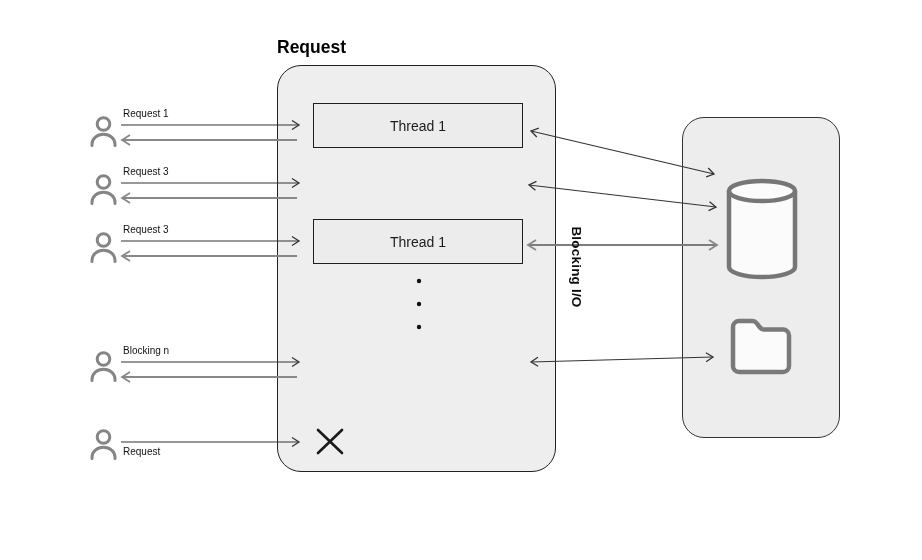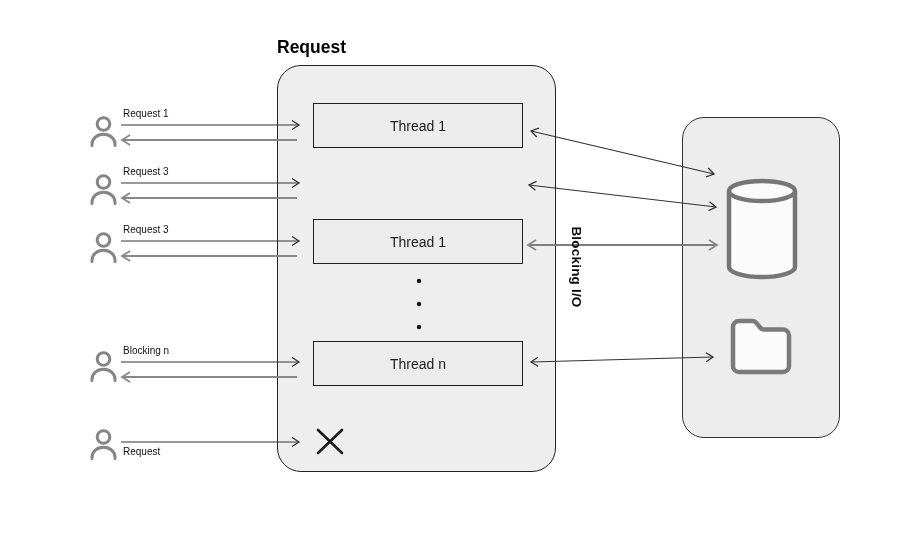--- a/index.html
+++ b/index.html
@@ -22,21 +22,20 @@
 </head>
 <body>
 
 <div class="canvas">
 
   <div class="server-box"></div>
   <div class="right-box"></div>
 
   <div class="thread" style="top:103px">Thread 1</div>
   <div class="thread" style="top:219px">Thread 1</div>
-  <div class="thread" style="top:341px">Thread n</div>
 
   <svg class="overlay" width="922" height="560" viewBox="0 0 922 560">
     <defs>
       <marker id="ad" markerUnits="userSpaceOnUse" markerWidth="12" markerHeight="12" viewBox="0 0 12 12" refX="9" refY="6" orient="auto-start-reverse">
         <path d="M2 1.5 L9 6 L2 10.5" fill="none" stroke="#333333" stroke-width="1.3"></path>
       </marker>
       <marker id="ag" markerUnits="userSpaceOnUse" markerWidth="13" markerHeight="13" viewBox="0 0 13 13" refX="10" refY="6.5" orient="auto-start-reverse">
         <path d="M2 1.5 L10 6.5 L2 11.5" fill="none" stroke="#888888" stroke-width="1.8"></path>
       </marker>
     </defs>

